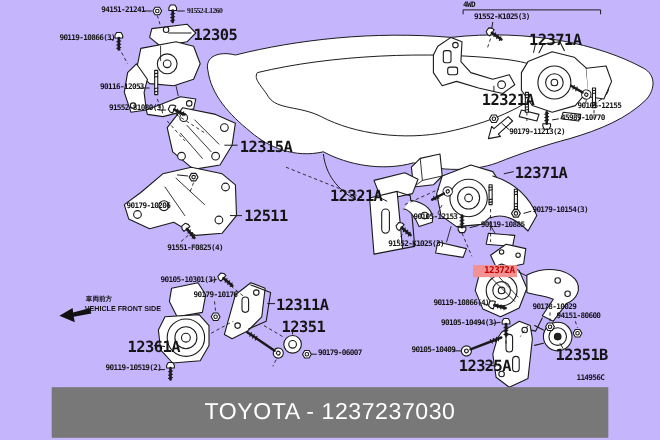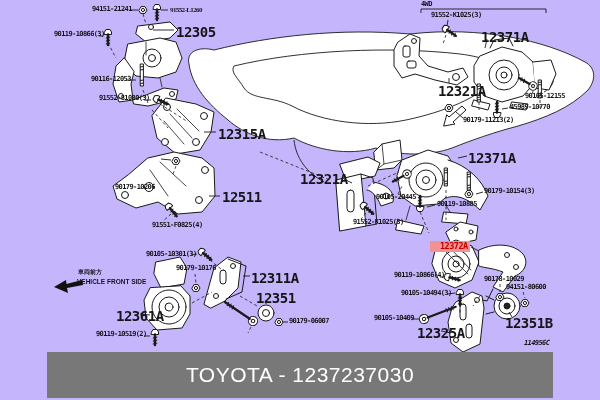--- a/index.html
+++ b/index.html
@@ -5,21 +5,21 @@
   html,body{margin:0;padding:0;background:#fff;}
   #app{position:relative;width:600px;height:400px;background:#c4b5fd;overflow:hidden;
        font-family:"DejaVu Sans Mono",monospace;}
   #lineart{position:absolute;left:0;top:0;}
   #callout-layer{position:absolute;left:0;top:0;width:600px;height:400px;}
   .callout{position:absolute;white-space:nowrap;color:#151515;
            font:bold 7px "DejaVu Sans Mono",monospace;letter-spacing:-0.6px;line-height:1.1;}
   .callout.part{font-size:14px;letter-spacing:-0.5px;}
   .callout.highlight{font-size:8.5px;letter-spacing:-0.5px;background:var(--hl-bg,#f29292);
            color:var(--hl-fg,#c40000);padding:1px 2px;}
-  .callout.code{font-weight:bold;font-size:7px;font-style:italic;}
+  .callout.code{font-weight:bold;font-size:7px;}
   .callout.section{font-size:7px;}
   .callout.marker-en{font:bold 6.5px "Liberation Sans",sans-serif;letter-spacing:0;}
   .callout.marker-jp{font:bold 6px "DejaVu Sans",sans-serif;letter-spacing:0;}
   #footer-bar{position:absolute;left:47px;top:352px;width:506px;height:46px;background:#787878;
       display:flex;align-items:center;justify-content:center;gap:23px;
       font-family:"Liberation Sans",sans-serif;font-size:21px;color:#ffffff;letter-spacing:0.5px;}
 </style>
 </head>
 <body>
 
@@ -274,21 +274,21 @@
       <span class="callout fastener" style="left: 152px; top: 222px;">91551-F0825(4)</span>
       <span class="callout fastener" style="left: 146px; top: 251px;">90105-10301(3)</span>
       <span class="callout fastener" style="left: 176px; top: 265px; text-align: center;">90179-10176</span>
       <span class="callout fastener" style="left: 96px; top: 331px;">90119-10519(2)</span>
       <span class="callout fastener" style="left: 289px; top: 318px;">90179-06007</span>
       <span class="callout fastener" style="left: 232px; top: 353px; margin-left: 31px;">90105-10562</span>
       <span class="callout fastener" style="left: 431px; top: 12px;">91552-K1025(3)</span>
       <span class="callout fastener" style="left: 509px; top: 93px; margin-left: 16px;">90105-12155</span>
       <span class="callout fastener" style="left: 510px; top: 104px;">45989-10770</span>
       <span class="callout fastener" style="left: 463px; top: 117px;">90179-11213(2)</span>
-      <span class="callout fastener" style="left: 376px; top: 194px;">90105-20445</span>
+      <span class="callout fastener" style="left: 376px; top: 194px;">90105-12153</span>
       <span class="callout fastener" style="left: 437px; top: 201px;">90119-10885</span>
       <span class="callout fastener" style="left: 484px; top: 188px;">90179-10154(3)</span>
       <span class="callout fastener" style="left: 353px; top: 219px;">91552-K1025(3)</span>
       <span class="callout fastener" style="left: 394px; top: 272px;">90119-10866(4)</span>
       <span class="callout fastener" style="left: 484px; top: 276px;">90178-10029</span>
       <span class="callout fastener" style="left: 506px; top: 284px;">94151-80600</span>
       <span class="callout fastener" style="left: 401px; top: 290px;">90105-10494(3)</span>
       <span class="callout fastener" style="left: 374px; top: 315px;">90105-10409</span>
       <span class="callout part" style="left: 176px; top: 25px;">12305</span>
       <span class="callout part" style="left: 218px; top: 127px;">12315A</span>

